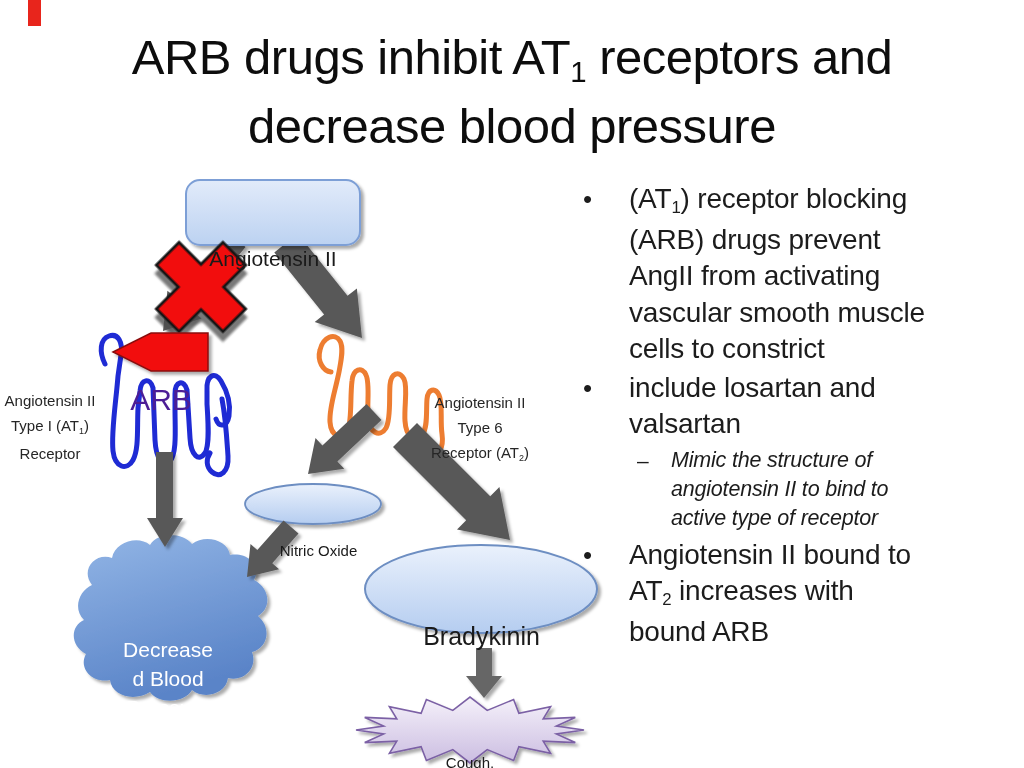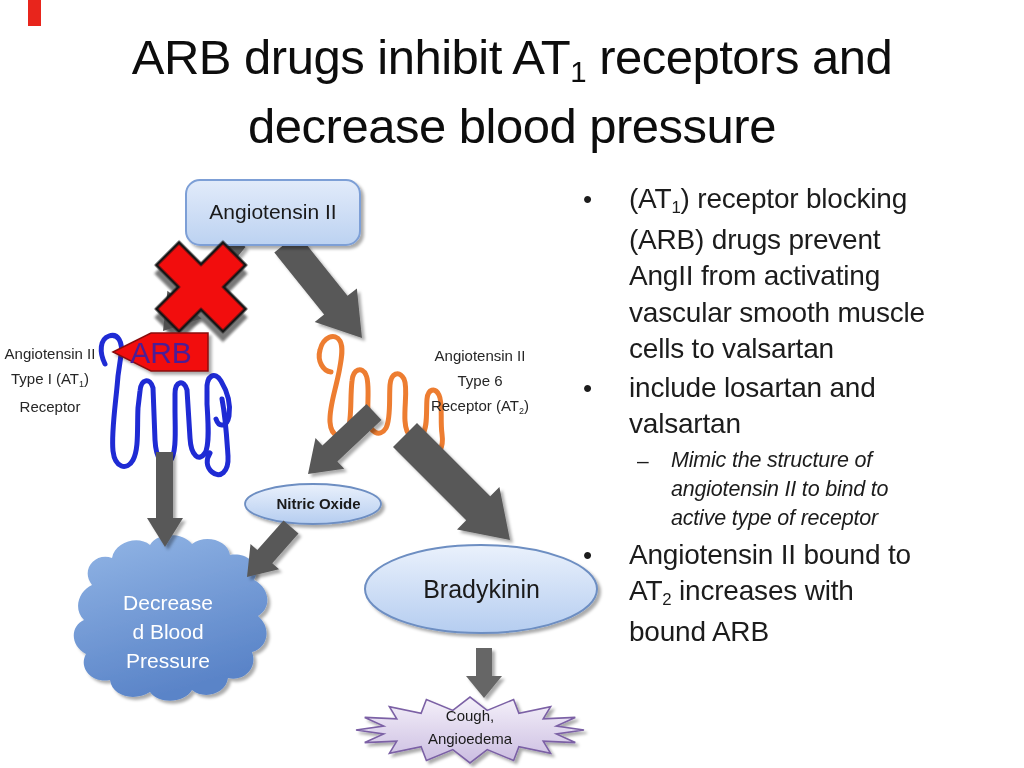--- a/index.html
+++ b/index.html
@@ -3,26 +3,26 @@
 <meta charset="utf-8">
 <style>
   html,body{margin:0;padding:0;}
   body{font-family:"Liberation Sans", sans-serif; background:#ffffff;}
   #slide{position:relative;width:1024px;height:768px;background:#ffffff;overflow:hidden;}
   .abs{position:absolute;}
   .ctr{text-align:center;}
   #title{left:0;top:26px;width:1024px;text-align:center;font-size:49px;line-height:62px;color:#0d0d0d;letter-spacing:-0.5px;}
   .sub{font-size:60%;position:relative;top:0.28em;}
   #diagram-svg{left:0;top:0;z-index:1;}
-  .lbl{z-index:2;color:#1a1a1a;}
+  .lbl{z-index:2;color:#1a1a1a;margin-top:47px;}
   #angii-box-label{left:186px;top:199px;width:174px;font-size:21px;line-height:26px;}
   #arb-label{left:114px;top:337px;width:94px;font-size:30px;line-height:32px;color:#4c1d95;}
   #at1-label{left:-2px;top:341px;width:104px;font-size:15px;line-height:25px;color:#262626;}
   #at2-label{left:424px;top:343px;width:112px;font-size:15px;line-height:25px;color:#262626;}
-  #no-label{left:245px;top:495px;width:147px;font-size:15px;line-height:18px;font-weight:bold;}
+  #no-label{left:245px;top:495px;width:147px;font-size:15px;line-height:18px;}
   #cloud-label{left:96px;top:588px;width:144px;font-size:21px;line-height:29px;color:#ffffff;}
   #brady-label{left:365px;top:575px;width:233px;font-size:25px;line-height:29px;}
   #star-label{left:370px;top:704px;width:200px;font-size:15px;line-height:23px;}
   #corner-mark{left:28px;top:0;width:13px;height:26px;background:#e8251c;z-index:3;}
   
   #bullets{left:583px;top:181px;width:441px;z-index:2;color:#1c1c1c;}
   .brow{display:flex;align-items:flex-start;}
   .bmark{width:46px;font-size:26px;line-height:36.5px;flex:0 0 46px;}
   .btext{flex:1;font-size:28px;line-height:36.5px;letter-spacing:-0.2px;}
   .brow.lvl2{margin-left:54px;margin-top:3px;}
@@ -142,21 +142,21 @@
 
   <div id="bullets" class="abs">
 
     <div class="brow">
       <div class="bmark">•</div>
       <div class="btext">
         <div><span>(AT</span><span class="sub">1</span><span>) receptor blocking</span></div>
         <div>(ARB) drugs prevent</div>
         <div>AngII from activating</div>
         <div>vascular smooth muscle</div>
-        <div>cells to valsartan</div>
+        <div>cells to constrict</div>
       </div>
     </div>
 
     <div class="brow b2">
       <div class="bmark">•</div>
       <div class="btext">
         <div>include losartan and</div>
         <div>valsartan</div>
       </div>
     </div>

